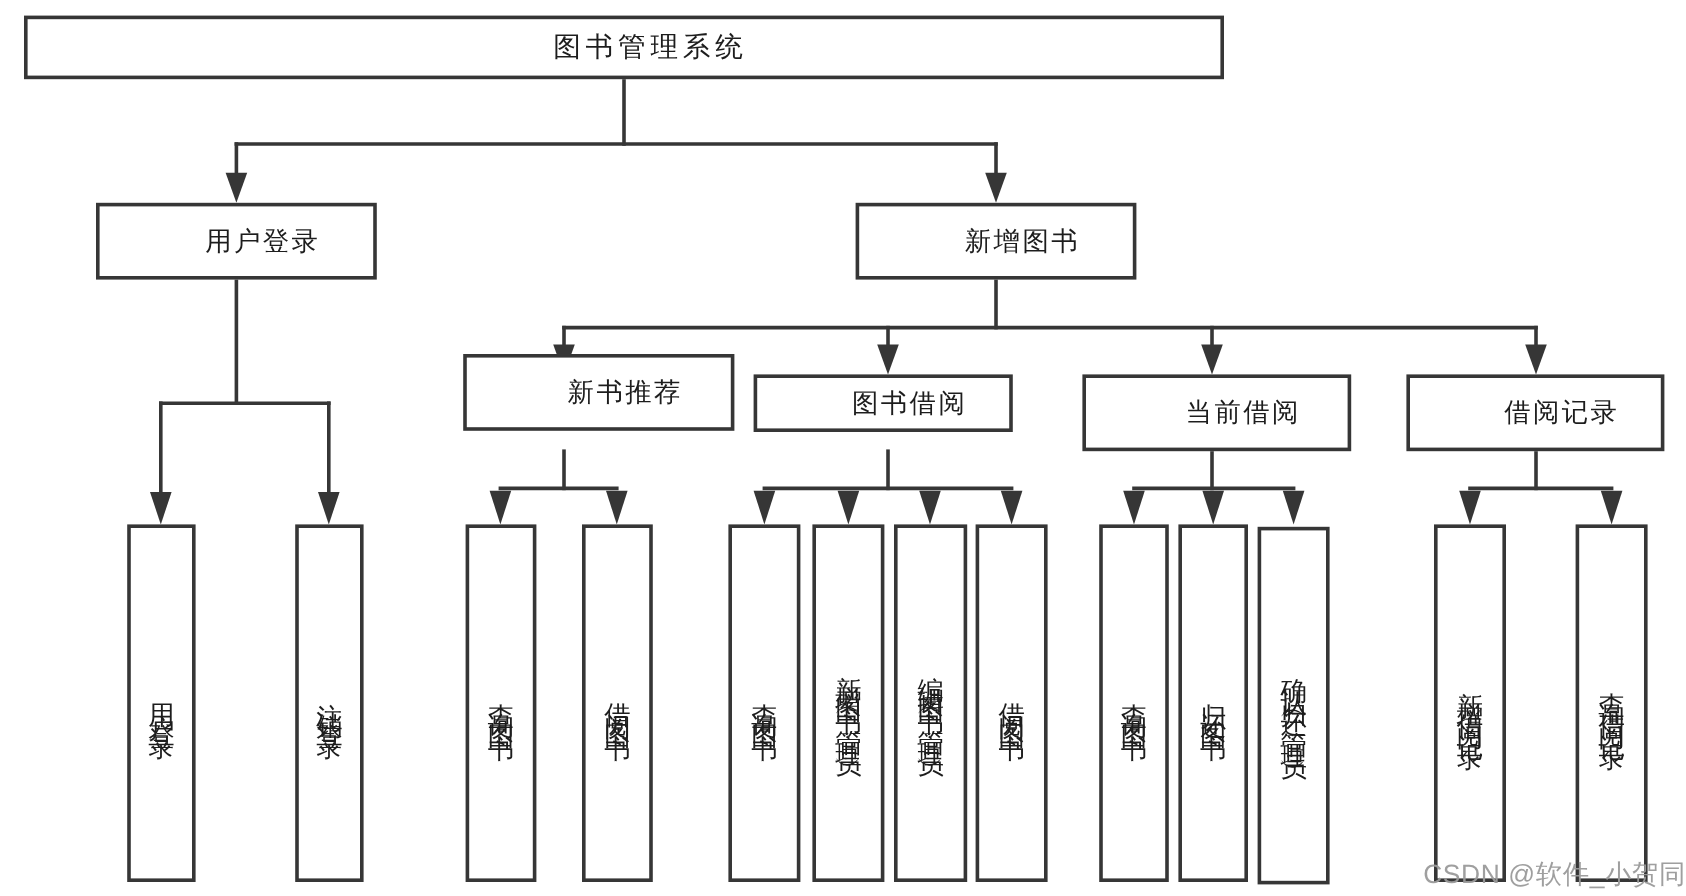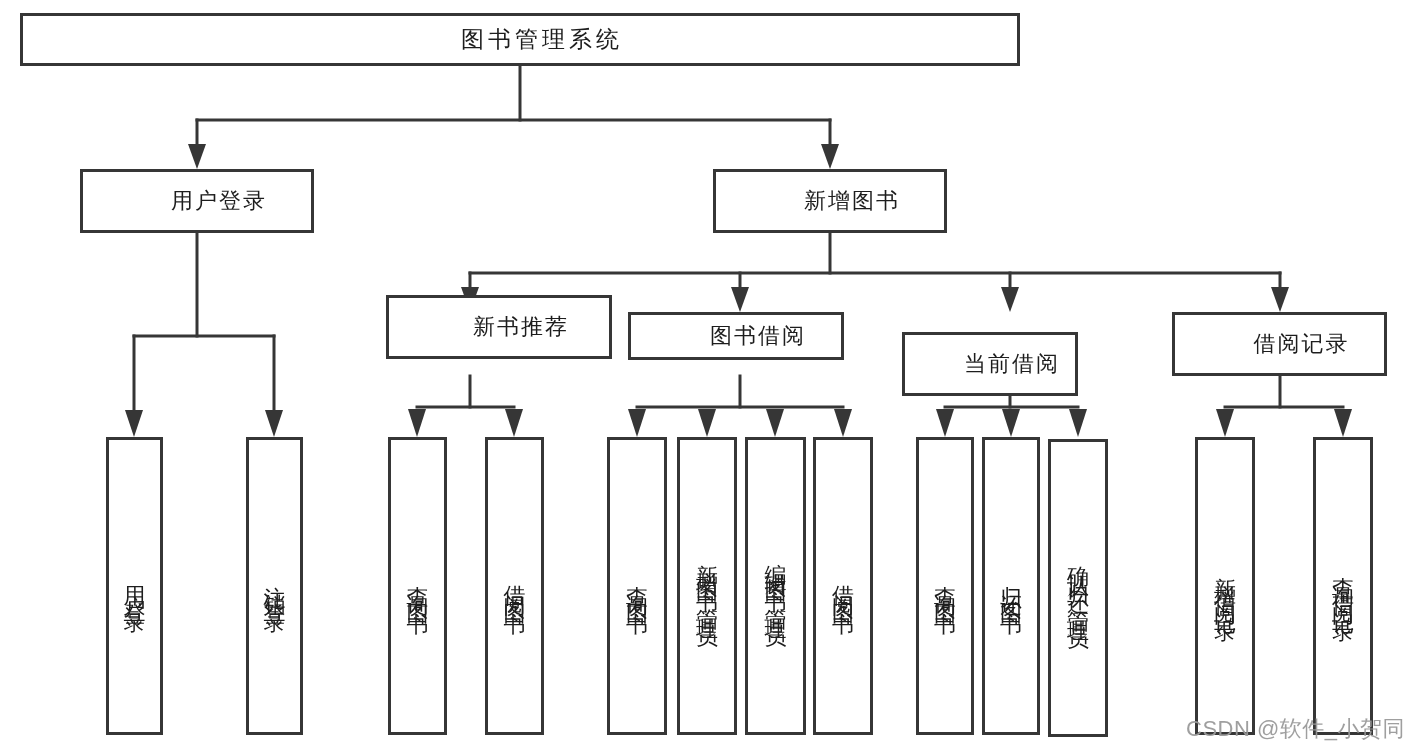--- a/index.html
+++ b/index.html
@@ -120,21 +120,21 @@
     </g>
   </svg>
 
   <div class="box hbox rootbox" style="left:20px; top:13px; width:1000px; height:53px;">图书管理系统</div>
 
   <div class="box hbox" style="left:80px; top:169px; width:234px; height:64px;">用户登录</div>
   <div class="box hbox" style="left:713px; top:169px; width:234px; height:64px;">新增图书</div>
 
   <div class="box hbox" style="left:363px; top:295px; width:226px; height:64px;margin-left:23px;">新书推荐</div>
   <div class="box hbox" style="left:628px; top:312px; width:216px; height:48px;">图书借阅</div>
-  <div class="box hbox" style="left:902px; top:312px; width:176px; height:64px;margin-top:20px;">当前借阅</div>
+  <div class="box hbox" style="left:902px; top:312px; width:224px; height:64px;">当前借阅</div>
   <div class="box hbox" style="left:1172px; top:312px; width:215px; height:64px;">借阅记录</div>
 
   <div class="box vbox" style="left:106px; top:437px; width:57px; height:298px;">用户登录</div>
   <div class="box vbox" style="left:246px; top:437px; width:57px; height:298px;">注销登录</div>
 
   <div class="box vbox" style="left:388px; top:437px; width:59px; height:298px;">查询图书</div>
   <div class="box vbox" style="left:485px; top:437px; width:59px; height:298px;">借阅图书</div>
 
   <div class="box vbox" style="left:607px; top:437px; width:60px; height:298px;">查询图书</div>
   <div class="box vbox" style="left:677px; top:437px; width:60px; height:298px;">新增图书（管理员）</div>

